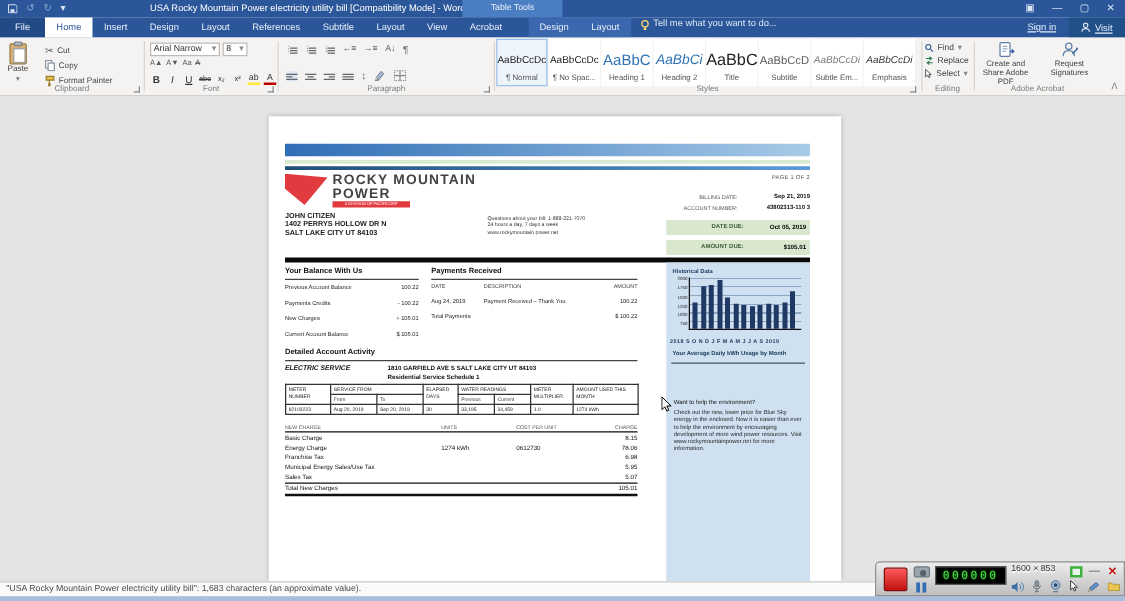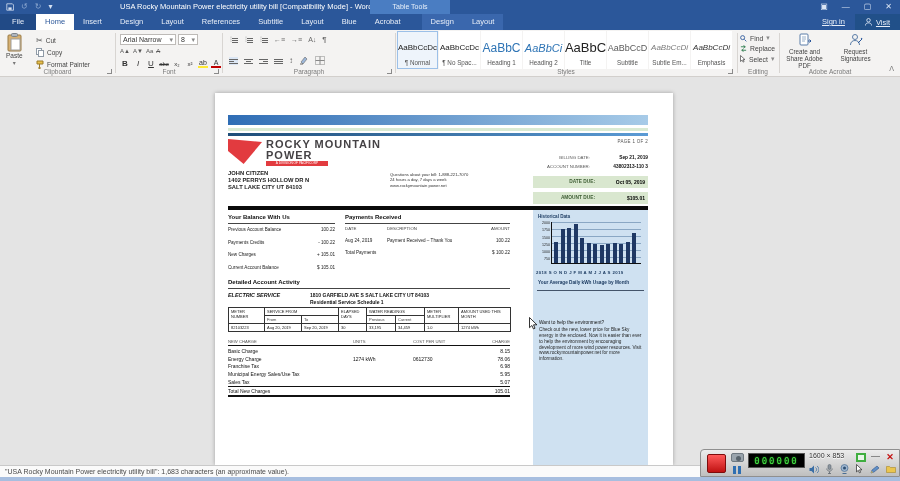--- a/index.html
+++ b/index.html
@@ -165,25 +165,29 @@
 
   <div class="tabrow">
     <div class="tab file">File</div>
     <div class="tab active">Home</div>
     <div class="tab">Insert</div>
     <div class="tab">Design</div>
     <div class="tab">Layout</div>
     <div class="tab">References</div>
     <div class="tab">Subtitle</div>
     <div class="tab">Layout</div>
-    <div class="tab">Blue</div>
+    <div class="tab">View</div>
     <div class="tab">Acrobat</div>
     <div class="tt-wrap">
       <div class="tab">Design</div>
       <div class="tab">Layout</div>
+    </div>
+    <div class="tellme">
+      <span class="bulb"></span>
+      <span>Tell me what you want to do...</span>
     </div>
     <div class="tab-right">
       <div class="signin">Sign in</div>
       <div class="share">
         <svg width="7" height="8" viewBox="0 0 8 9">
             <circle cx="4" cy="2.5" r="2" fill="none" stroke="#dce6f5"></circle>
             <path d="M0.5 8.5c0-2 1.5-3 3.5-3s3.5 1 3.5 3" fill="none" stroke="#dce6f5"></path>
           </svg>
         <span>Visit</span>
       </div>

